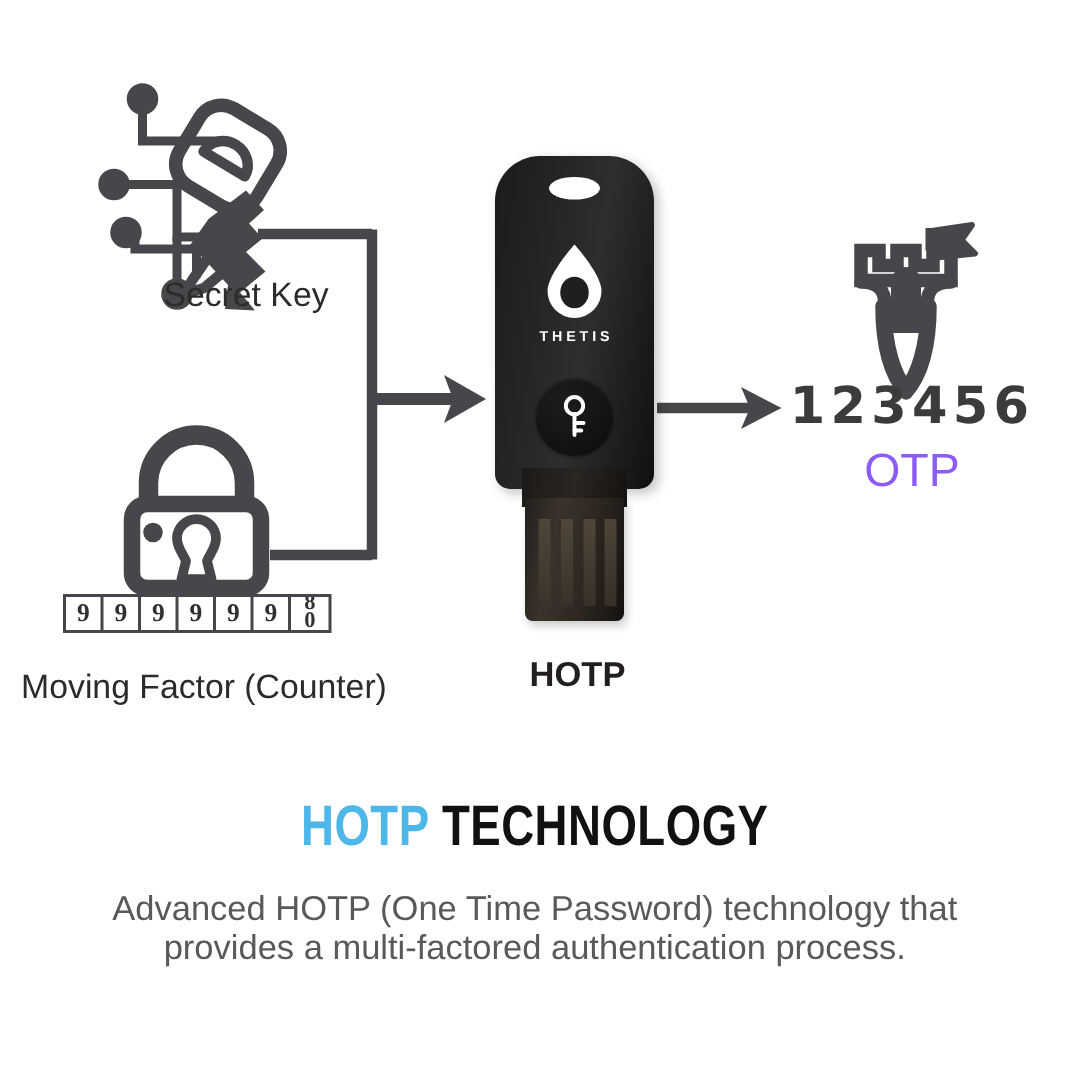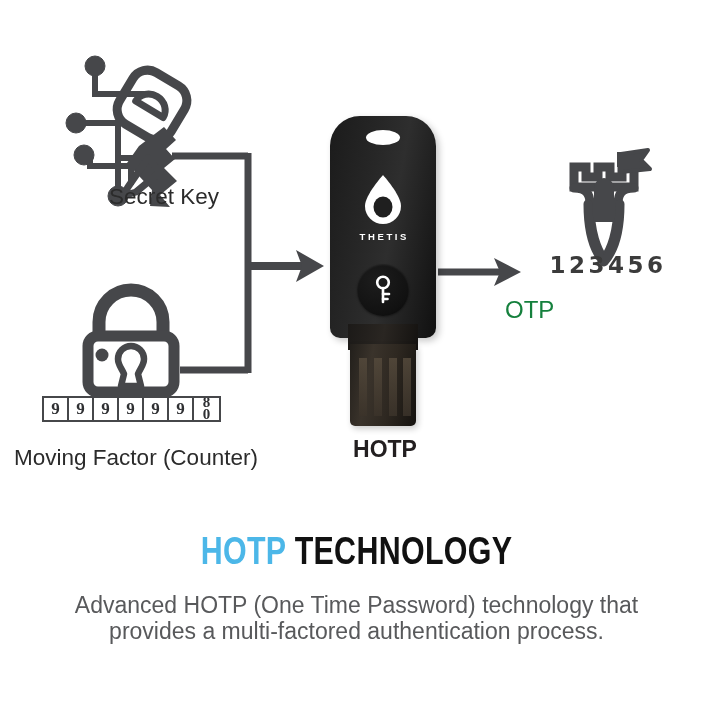--- a/index.html
+++ b/index.html
@@ -58,32 +58,32 @@
     width: 170px;
     text-align: center;
     font-size: 23px;
     font-weight: bold;
     color: #231f20;
   }
   #otp-digits {
     left: 505px; top: 254px;
     width: 206px;
     text-align: center;
-    font-size: 23px;
+    font-size: 34px;
     font-weight: bold;
     letter-spacing: 3.5px;
     color: #3b3b3b;
     font-family: "DejaVu Sans", sans-serif;
   }
   #otp-label {
     left: 505px; top: 298px;
     width: 206px;
-    text-align: left;
-    font-size: 24px;
-    color: #15803d;
+    text-align: center;
+    font-size: 31px;
+    color: #8b5cf6;
   }
 
   
   #headline {
     position: absolute;
     left: 0; top: 532px;
     width: 713px;
     text-align: center;
     font-size: 38px;
     font-weight: bold;
@@ -140,21 +140,20 @@
     justify-content: center;
   }
 
   
   #usb-key {
     position: absolute;
     left: 330px;
     top: 104px;
     width: 106px;
     height: 310px;
-    margin-top: 12px;
   }
   #key-body {
     position: absolute;
     left: 0; top: 0;
     width: 106px;
     height: 222px;
     background: linear-gradient(100deg,#1b1b1b 0%, #262626 34%, #2e2e2e 56%, #181818 88%, #101010 100%);
     border-radius: 30px 30px 10px 10px;
     box-shadow: 3px 3px 7px rgba(0,0,0,0.22);
   }

